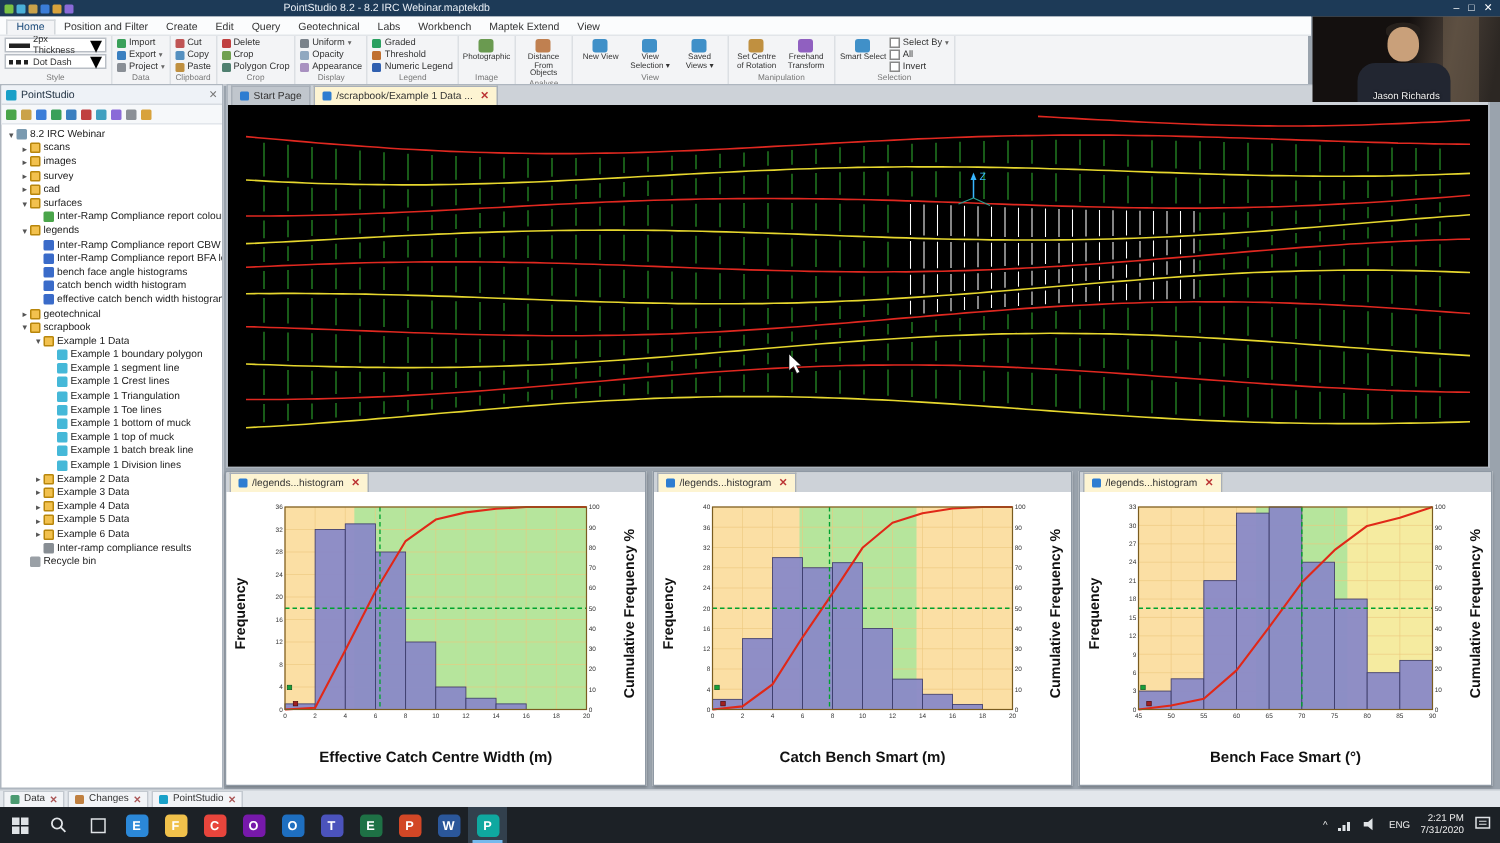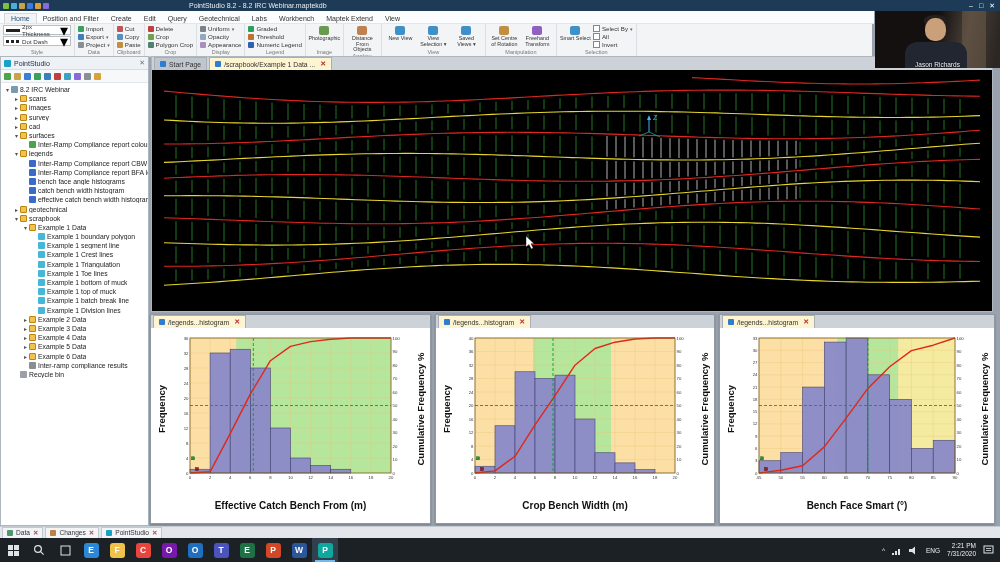--- a/index.html
+++ b/index.html
@@ -1060,21 +1060,21 @@
             <span class="tclose">✕</span>
           </div>
         </div>
         <div class="cwin-content">
           <div class="vlabelwrap left">
             <div class="vlabel">Frequency</div>
           </div>
           <div class="vlabelwrap right">
             <div class="vlabel">Cumulative Frequency %</div>
           </div>
-          <div class="ctitle">Effective Catch Bench From (m)</div>
+          <div class="ctitle">Effective Catch Centre Width (m)</div>
           <svg width="231" height="152" class="histsvg">
             <rect x="15" y="5" width="201" height="135" fill="#fbdfa4"></rect>
             <rect x="61.23" y="5" width="154.77" height="135" fill="#a9e69b" opacity="0.85"></rect>
             <line x1="15" y1="5" x2="15" y2="140" stroke="#ecc87e" stroke-width="0.4"></line>
             <line x1="35.1" y1="5" x2="35.1" y2="140" stroke="#ecc87e" stroke-width="0.4"></line>
             <line x1="55.2" y1="5" x2="55.2" y2="140" stroke="#ecc87e" stroke-width="0.4"></line>
             <line x1="75.3" y1="5" x2="75.3" y2="140" stroke="#ecc87e" stroke-width="0.4"></line>
             <line x1="95.4" y1="5" x2="95.4" y2="140" stroke="#ecc87e" stroke-width="0.4"></line>
             <line x1="115.5" y1="5" x2="115.5" y2="140" stroke="#ecc87e" stroke-width="0.4"></line>
             <line x1="135.6" y1="5" x2="135.6" y2="140" stroke="#ecc87e" stroke-width="0.4"></line>
@@ -1149,21 +1149,21 @@
             <span class="tclose">✕</span>
           </div>
         </div>
         <div class="cwin-content">
           <div class="vlabelwrap left">
             <div class="vlabel">Frequency</div>
           </div>
           <div class="vlabelwrap right">
             <div class="vlabel">Cumulative Frequency %</div>
           </div>
-          <div class="ctitle">Crop Bench Width (m)</div>
+          <div class="ctitle">Catch Bench Smart (m)</div>
           <svg width="230" height="152" class="histsvg">
             <rect x="15" y="5" width="200" height="135" fill="#fbdfa4"></rect>
             <rect x="73" y="5" width="78" height="135" fill="#a9e69b" opacity="0.85"></rect>
             <line x1="15" y1="5" x2="15" y2="140" stroke="#ecc87e" stroke-width="0.4"></line>
             <line x1="35" y1="5" x2="35" y2="140" stroke="#ecc87e" stroke-width="0.4"></line>
             <line x1="55" y1="5" x2="55" y2="140" stroke="#ecc87e" stroke-width="0.4"></line>
             <line x1="75" y1="5" x2="75" y2="140" stroke="#ecc87e" stroke-width="0.4"></line>
             <line x1="95" y1="5" x2="95" y2="140" stroke="#ecc87e" stroke-width="0.4"></line>
             <line x1="115" y1="5" x2="115" y2="140" stroke="#ecc87e" stroke-width="0.4"></line>
             <line x1="135" y1="5" x2="135" y2="140" stroke="#ecc87e" stroke-width="0.4"></line>

